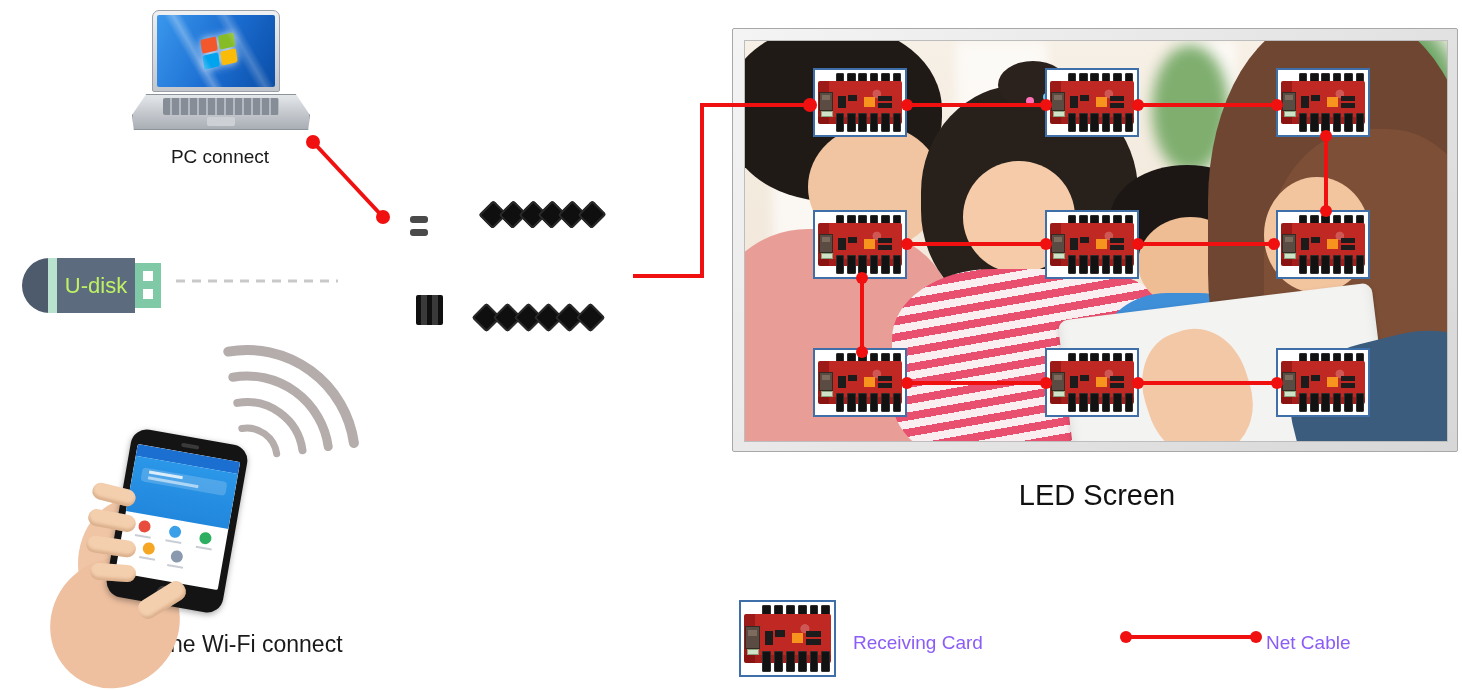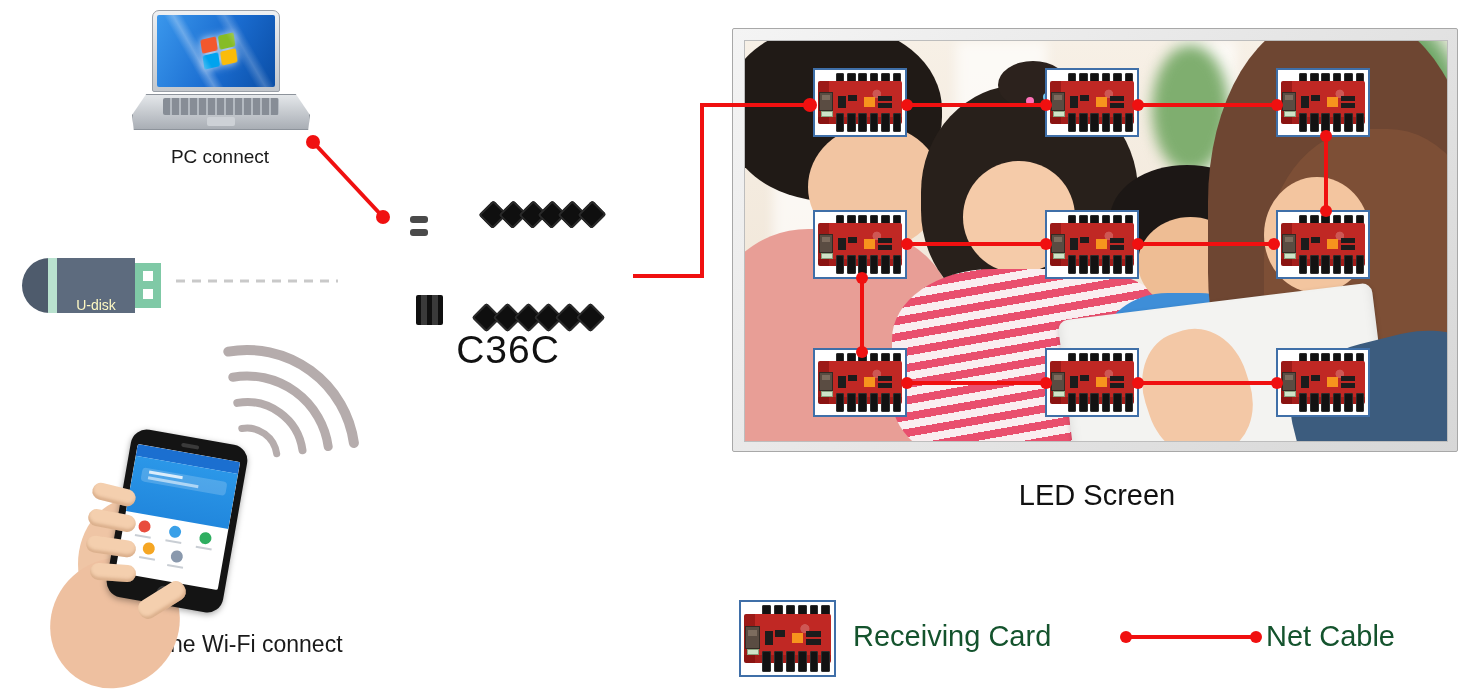--- a/index.html
+++ b/index.html
@@ -38,21 +38,21 @@
   .lt-keys{position:absolute;left:17%;top:8%;width:66%;height:52%;
     background:repeating-linear-gradient(90deg,#878d96 0 7px,#b4bac1 7px 9px);border-radius:2px;}
   .lt-pad{position:absolute;left:42%;top:66%;width:16%;height:26%;background:#cdd1d6;border-radius:2px;}
 
   
   .udisk{position:absolute;left:22px;top:258px;height:55px;}
   .ud-cap{position:absolute;left:0;top:0;width:28px;height:55px;background:#4e5b6c;
     border-radius:28px 0 0 28px;}
   .ud-stripe{position:absolute;left:26px;top:0;width:9px;height:55px;background:#b9e2cf;}
   .ud-body{position:absolute;left:35px;top:0;width:78px;height:55px;background:var(--udisk-body);
-    display:flex;align-items:flex-end;justify-content:center;color:#fef9c3;font-size:14px;}
+    display:flex;align-items:center;justify-content:center;color:#bef264;font-size:22px;}
   .ud-plug{position:absolute;left:113px;top:5px;width:26px;height:45px;background:var(--udisk-teal);}
   .ud-plug i{position:absolute;left:8px;width:10px;height:10px;background:#fff;display:block;}
   .ud-plug .p1{top:8px;} .ud-plug .p2{top:26px;}
 
   
   .wifi-svg{position:absolute;left:198px;top:336px;z-index:1;}
   .hand-blob{position:absolute;background:#efc5a5;border-radius:50%;}
   .palm{left:78px;top:498px;width:112px;height:132px;z-index:1;}
   .forearm{left:52px;top:556px;width:126px;height:134px;transform:rotate(42deg);z-index:1;background:#eec0a0;}
   .phone{position:absolute;left:118px;top:436px;width:118px;height:170px;z-index:2;
@@ -173,21 +173,21 @@
   .rc-strip{position:absolute;left:3%;bottom:15%;width:12%;height:10%;background:#cfe3c8;border:1px solid #8aa37f;}
 
   
   .cables{position:absolute;left:0;top:0;z-index:30;pointer-events:none;}
   .red-cables line,.red-cables polyline{stroke:var(--cable-red);stroke-width:4;fill:none;}
   .red-cables circle{fill:var(--cable-red);stroke:none;}
   .dashed-line{stroke:#c9c9c9;stroke-width:3;stroke-dasharray:9 7;}
 
   
   .legend-slot{position:absolute;left:739px;top:600px;width:97px;height:77px;}
-  .legend-text{position:absolute;font-size:29px;color:#14532d;}
+  .legend-text{position:absolute;font-size:19px;color:#8b5cf6;margin-top:12px;}
   .lg-rc{left:853px;top:620px;}
   .lg-nc{left:1266px;top:620px;}
   .legend-cable{position:absolute;left:1116px;top:629px;}
 </style>
 </head>
 <body>
 
 <div class="canvas">
 
   <div class="laptop">
@@ -270,21 +270,20 @@
       </div>
     <div class="ctl-dmds bot">
         <i></i>
         <i></i>
         <i></i>
         <i></i>
         <i></i>
         <i></i>
       </div>
   </div>
-  <div class="ctl-label">C36C</div>
 
   <div class="led-screen">
     <div class="photo">
       <div class="ph-bgstrip bgs1"></div>
         <div class="ph-bgstrip bgs2"></div>
       <div class="ph-bgstrip bgs3"></div>
         <div class="ph-bgstrip bgs4"></div>
       <div class="blob plant1"></div>
       <div class="blob plant2"></div>
       <div class="blob plant3"></div>

